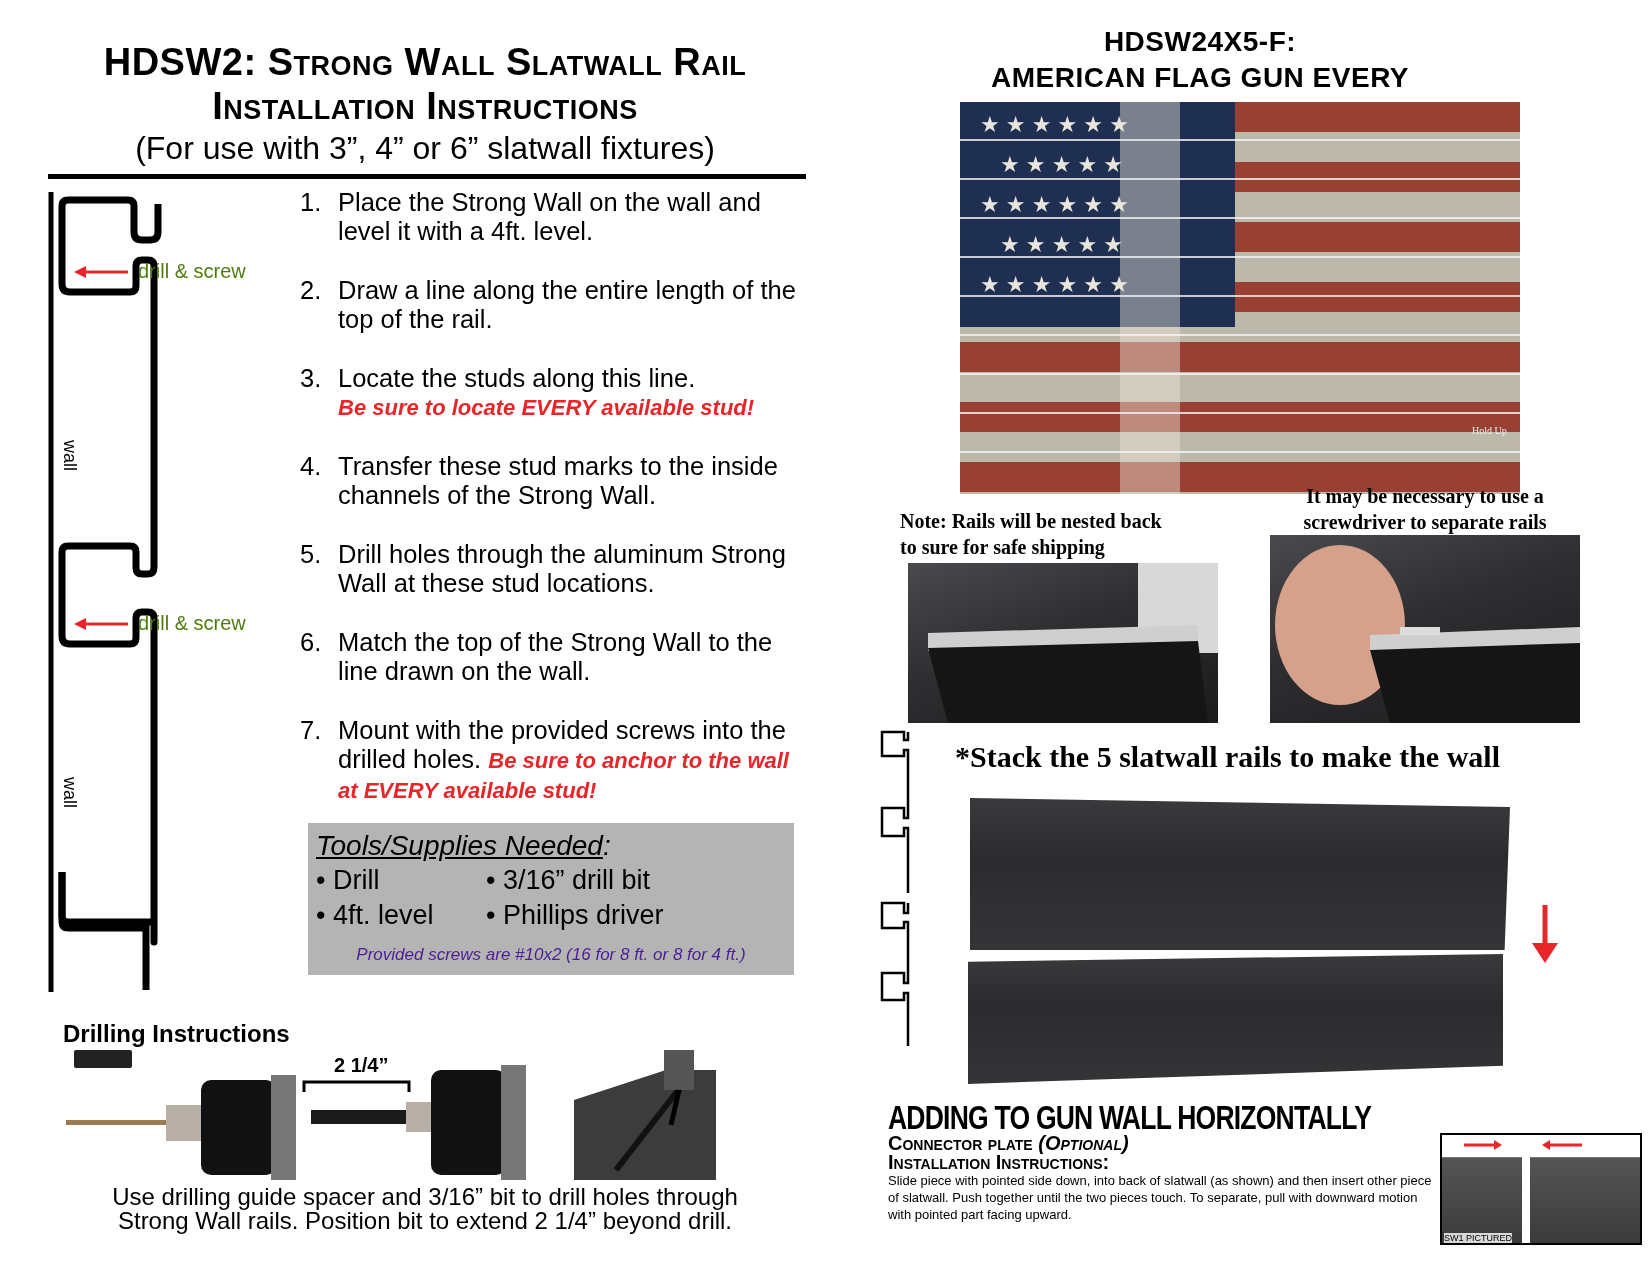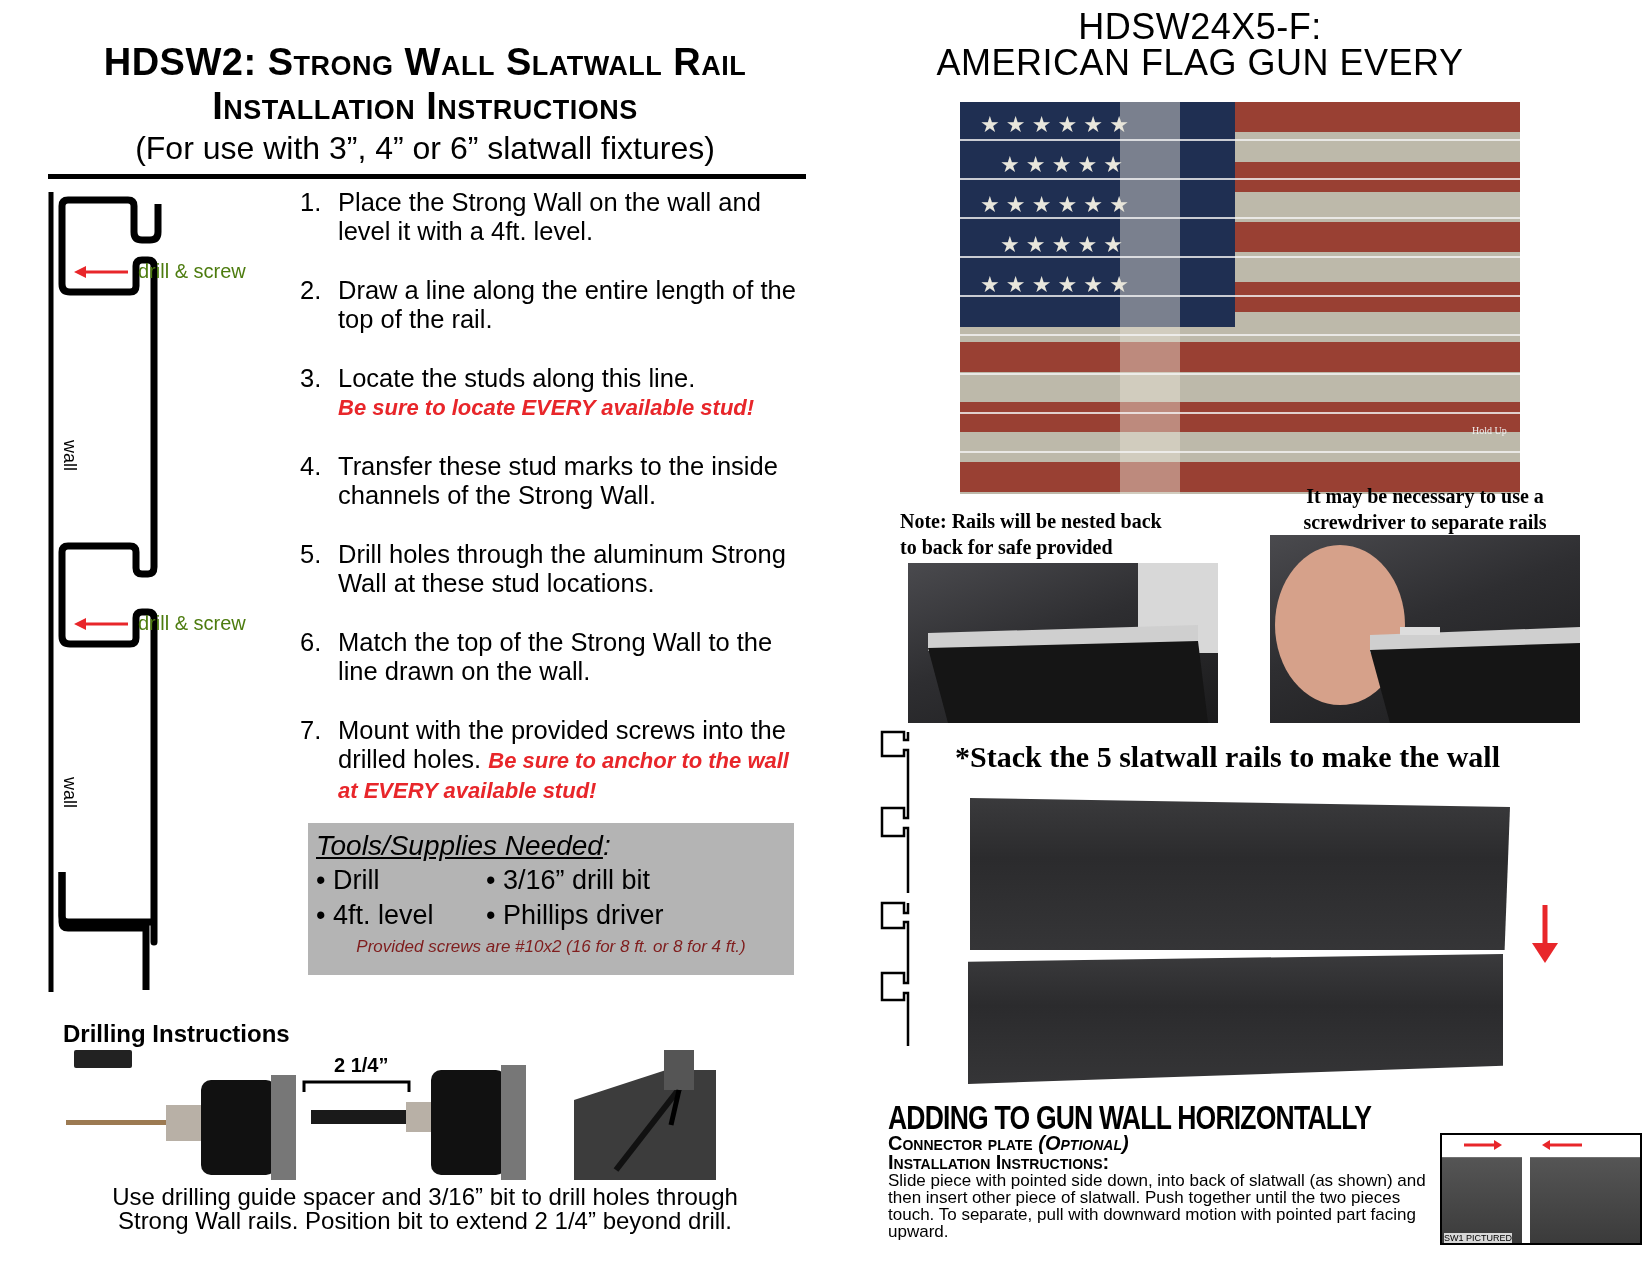--- a/index.html
+++ b/index.html
@@ -19,43 +19,43 @@
   .step { display: flex; font-size: 25.5px; line-height: 29px; margin-bottom: 30px; }
   .step .num { width: 38px; flex: none; }
   .step .txt { flex: 1; }
   .red-em { color: #e8262a; font-weight: bold; font-style: italic; font-size: 22px; }
   .red-line { display: block; margin-left: 0px; }
 
   .tools { left: 308px; top: 823px; width: 486px; height: 152px; background: #b4b4b4; padding: 6px 8px; }
   .tools-title { font-style: italic; text-decoration: underline; font-size: 28px; line-height: 34px; }
   .tools-colon { font-style: italic; font-size: 28px; }
   .tools-grid { display: grid; grid-template-columns: 170px 230px; font-size: 27px; line-height: 35px; }
-  .tools-note { color: #7f1d1d; font-style: italic; font-size: 17px; text-align: center; margin-top: 4px; }
+  .tools-note { color: #4c1d95; font-style: italic; font-size: 17px; text-align: center; margin-top: 12px; }
 
   .drill-title { left: 63px; top: 1020px; font-weight: bold; font-size: 24px; }
   .drill-photos { left: 66px; top: 1050px; width: 710px; height: 130px; }
   .drill-caption { left: 40px; top: 1185px; width: 770px; text-align: center; font-size: 24px; line-height: 24px; }
 
   
-  .title-right { left: 850px; top: 9px; width: 700px; text-align: center; font-weight: normal; font-size: 36px; line-height: 36px; letter-spacing: 0.5px; }
+  .title-right { left: 850px; top: 24px; width: 700px; text-align: center; font-weight: bold; font-size: 28px; line-height: 36px; letter-spacing: 0.5px; }
   .flag { left: 960px; top: 102px; width: 560px; height: 392px; }
   .note1 { left: 900px; top: 508px; width: 330px; font-family: "Liberation Serif", serif; font-weight: bold; font-size: 20px; line-height: 26px; }
   .note2 { left: 1260px; top: 483px; width: 330px; text-align: center; font-family: "Liberation Serif", serif; font-weight: bold; font-size: 20px; line-height: 26px; }
   .photo { background: linear-gradient(160deg, #4a4a4e 0%, #2e2e31 45%, #1b1b1c 100%); overflow: hidden; }
   .photo1 { left: 908px; top: 563px; width: 310px; height: 160px; }
   .photo2 { left: 1270px; top: 535px; width: 310px; height: 188px; }
 
   .stack-text { left: 955px; top: 740px; font-family: "Liberation Serif", serif; font-weight: bold; font-size: 30px; }
   .rail { background: linear-gradient(180deg, #3a3a3c 0%, #2b2b2d 40%, #353537 100%); }
   .rail1 { left: 970px; top: 798px; width: 540px; height: 152px; clip-path: polygon(0 0, 100% 6%, 99% 100%, 0 100%); }
   .rail2 { left: 968px; top: 954px; width: 535px; height: 130px; clip-path: polygon(0 6%, 100% 0, 100% 86%, 0 100%); }
 
   .add-title { left: 888px; top: 1098px; font-family: "Liberation Sans", sans-serif; font-weight: bold; font-size: 34px; transform: scaleX(0.78); transform-origin: left top; letter-spacing: -1px; }
   .add-sub { left: 888px; top: 1134px; font-weight: bold; font-variant: small-caps; font-size: 20px; line-height: 19px; }
-  .add-body { left: 888px; top: 1172px; width: 545px; font-size: 17px; line-height: 17px; }
+  .add-body { left: 888px; top: 1172px; width: 545px; font-size: 13px; line-height: 17px; }
   .thumb { left: 1440px; top: 1133px; width: 202px; height: 112px; border: 2px solid #000; background: linear-gradient(180deg,#fff 0%, #fff 20%, #555 21%, #3b3b3b 100%); }
   .thumb-label { position: absolute; left: 2px; bottom: 0px; font-size: 9px; color: #000; background: rgba(255,255,255,0.8); }
 </style>
 </head>
 <body>
 
 <div class="abs title-left">
   <div>HDSW2: Strong Wall Slatwall Rail</div>
   <div>Installation Instructions</div>
 </div>
@@ -192,21 +192,21 @@
       <line x1="0" y1="272" x2="560" y2="272"></line>
         <line x1="0" y1="311" x2="560" y2="311"></line>
       <line x1="0" y1="350" x2="560" y2="350"></line>
     </g>
     <text x="512" y="332" font-size="10" fill="#f0f0f0" font-family="Liberation Serif, serif">Hold Up</text>
   </svg>
 </div>
 
 <div class="abs note1">
   <div>Note: Rails will be nested back</div>
-  <div>to back for safe provided</div>
+  <div>to sure for safe shipping</div>
 </div>
 <div class="abs note2">
   <div>It may be necessary to use a</div>
   <div>screwdriver to separate rails</div>
 </div>
 
 <div class="abs photo photo1">
   <svg width="310" height="160" viewBox="0 0 310 160">
     <rect x="230" y="0" width="80" height="90" fill="#d8d8d8"></rect>
     <path d="M20,70 L290,62 L290,80 L20,88 Z" fill="#cfcfcf"></path>

